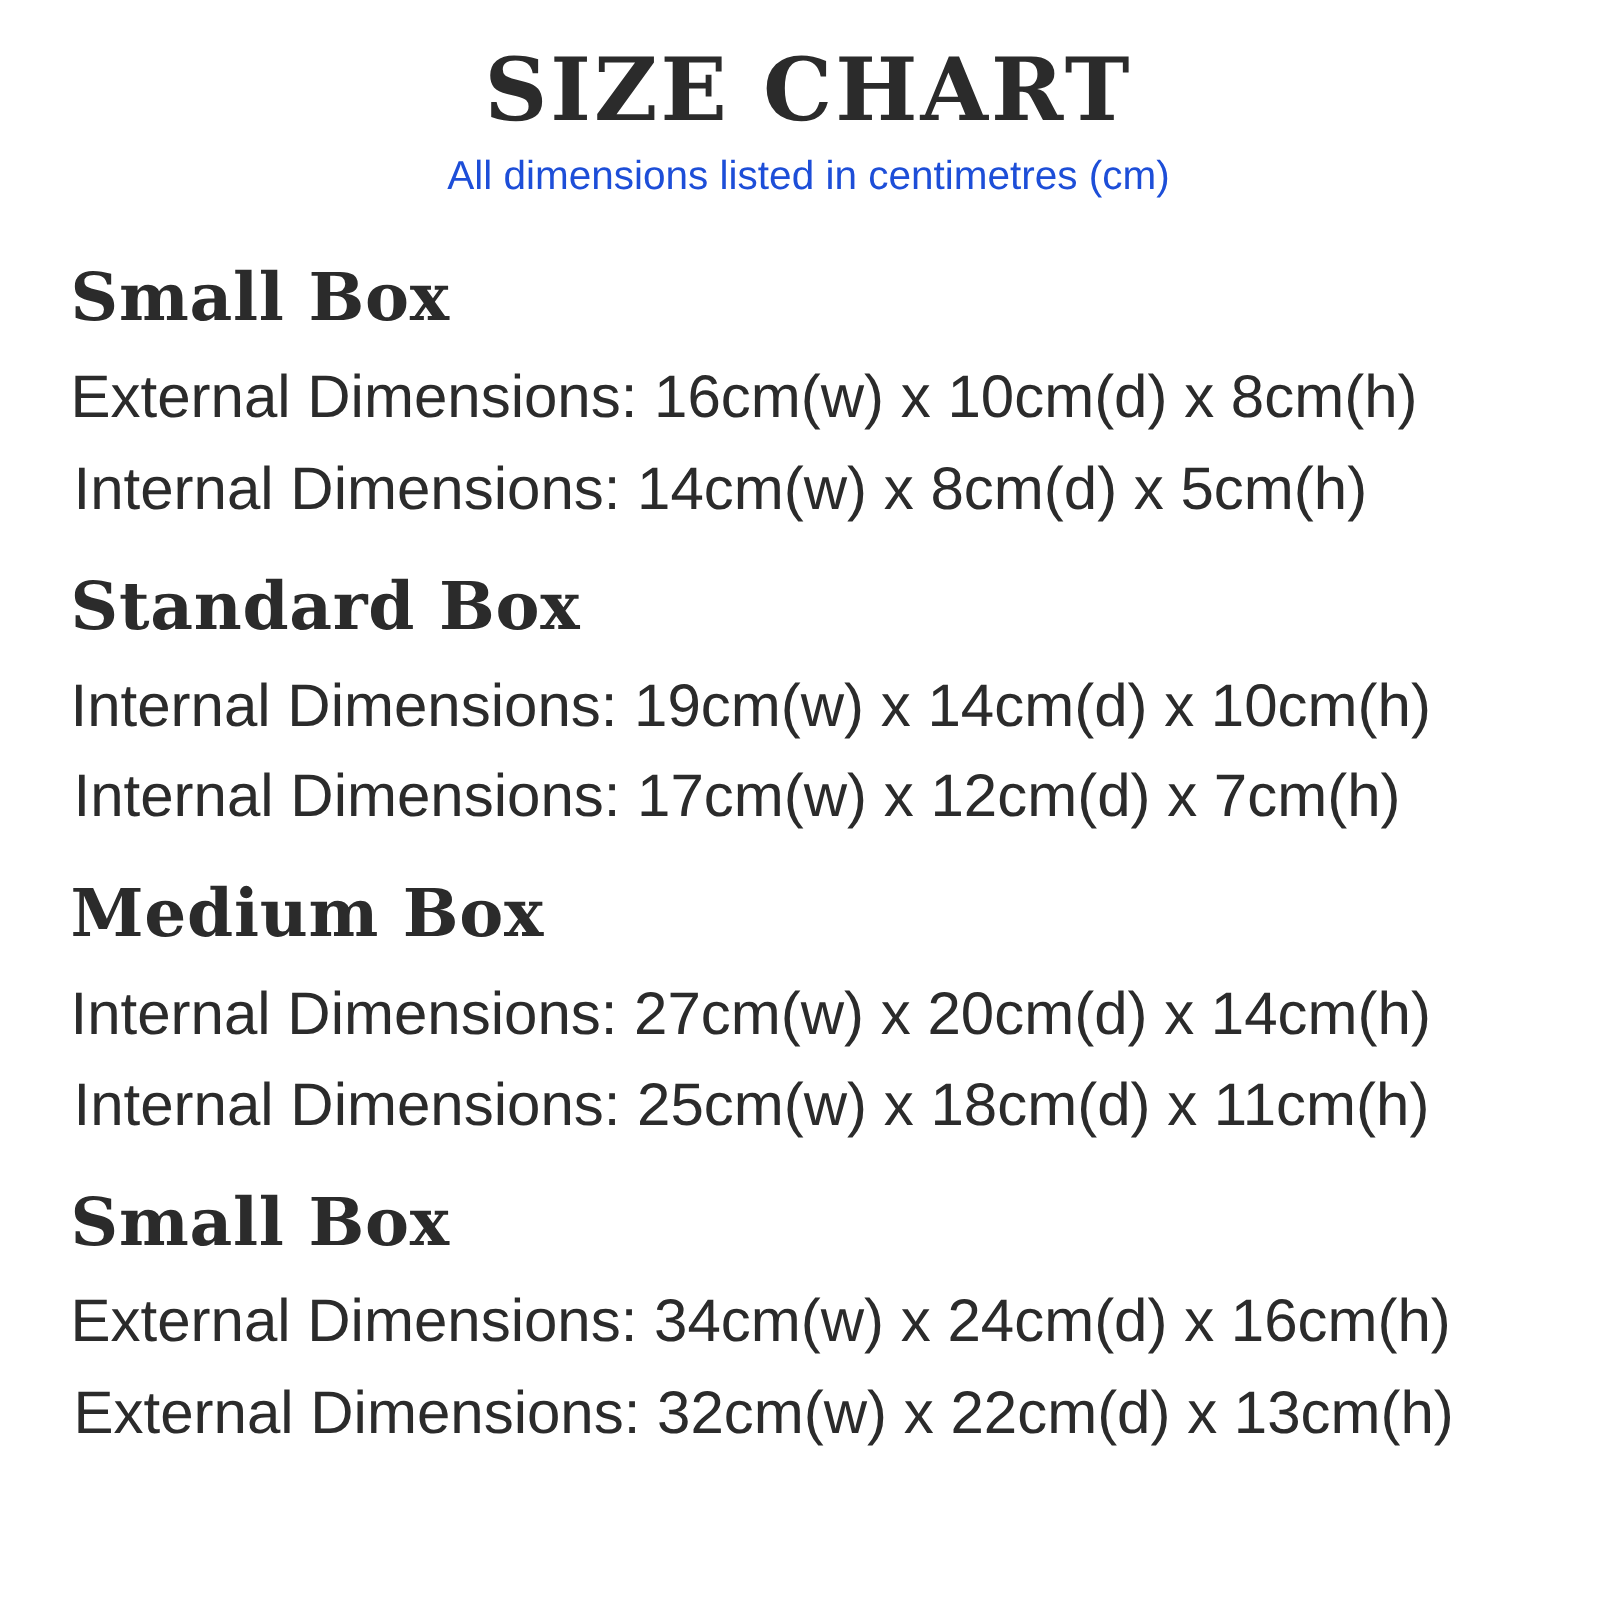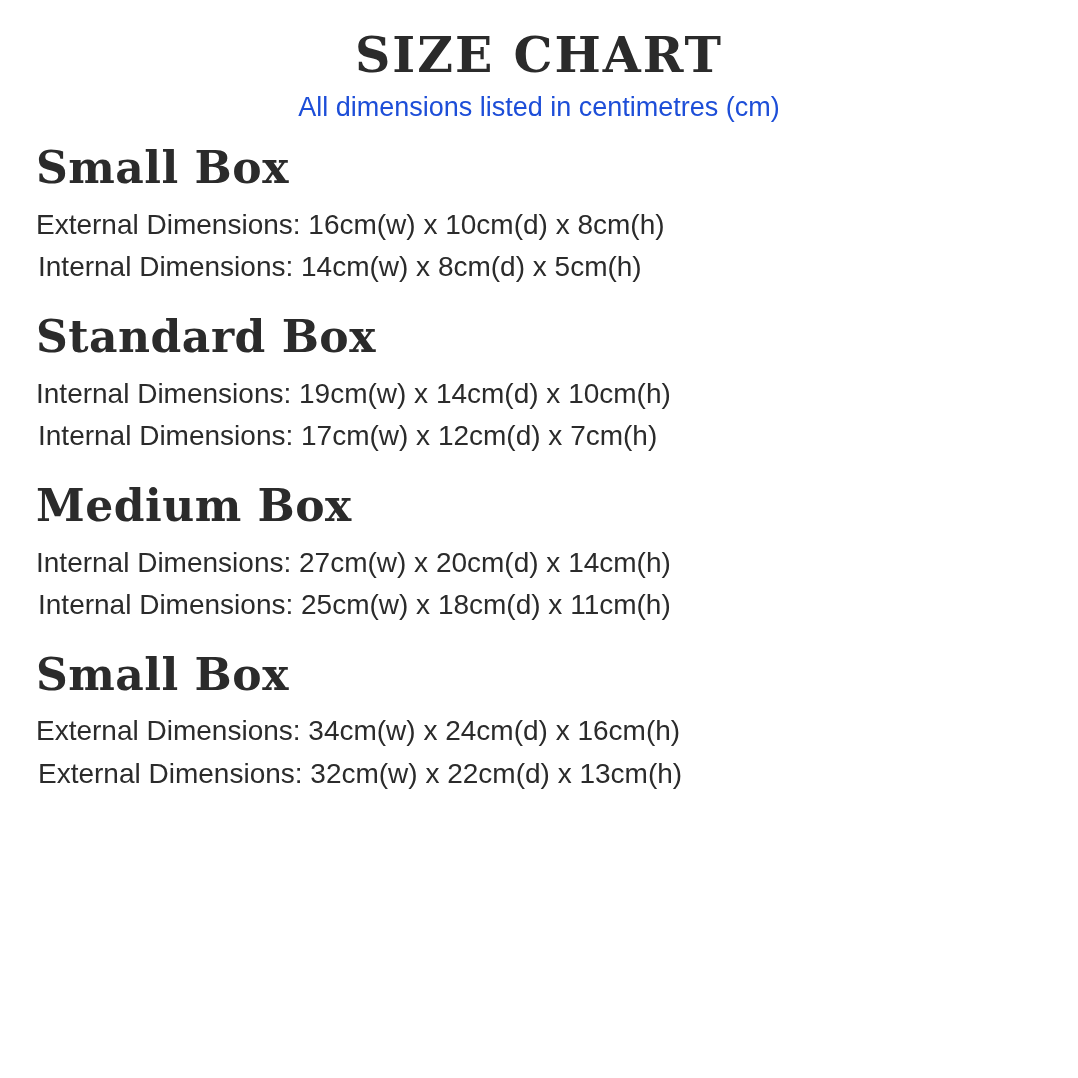--- a/index.html
+++ b/index.html
@@ -17,53 +17,53 @@
     height: 1078px;
     background: #ffffff;
   }
   .header {
     text-align: center;
     padding-top: 30px;
   }
   .page-title {
     font-family: "DejaVu Serif", serif;
     font-weight: 700;
-    font-size: 49px;
+    font-size: 58px;
     line-height: 1.05;
     letter-spacing: 2px;
     margin: 0;
     color: #2b2b2b;
   }
   .page-subtitle {
     font-family: "Liberation Sans", sans-serif;
     font-size: 27px;
     line-height: 1.5;
     margin: 6px 0 0 0;
     color: #1d4ed8;
   }
   .sections {
-    margin-top: 14px;
-    padding-left: 36px;
+    margin-top: 36px;
+    padding-left: 47px;
     padding-right: 40px;
   }
   .box-section {
     margin-bottom: 22px;
   }
   .section-title {
     font-family: "DejaVu Serif", serif;
     font-weight: 700;
     font-size: 44px;
     line-height: 1.2;
     letter-spacing: 0.5px;
     margin: 0 0 9px 0;
     color: #2b2b2b;
   }
   .dim-line {
     font-family: "Liberation Sans", sans-serif;
-    font-size: 28px;
+    font-size: 40px;
     line-height: 1.52;
     margin: 0;
     color: #2b2b2b;
     white-space: nowrap;
   }
   .dim-line.internal {
     padding-left: 2px;
   }
 </style>
 </head>

